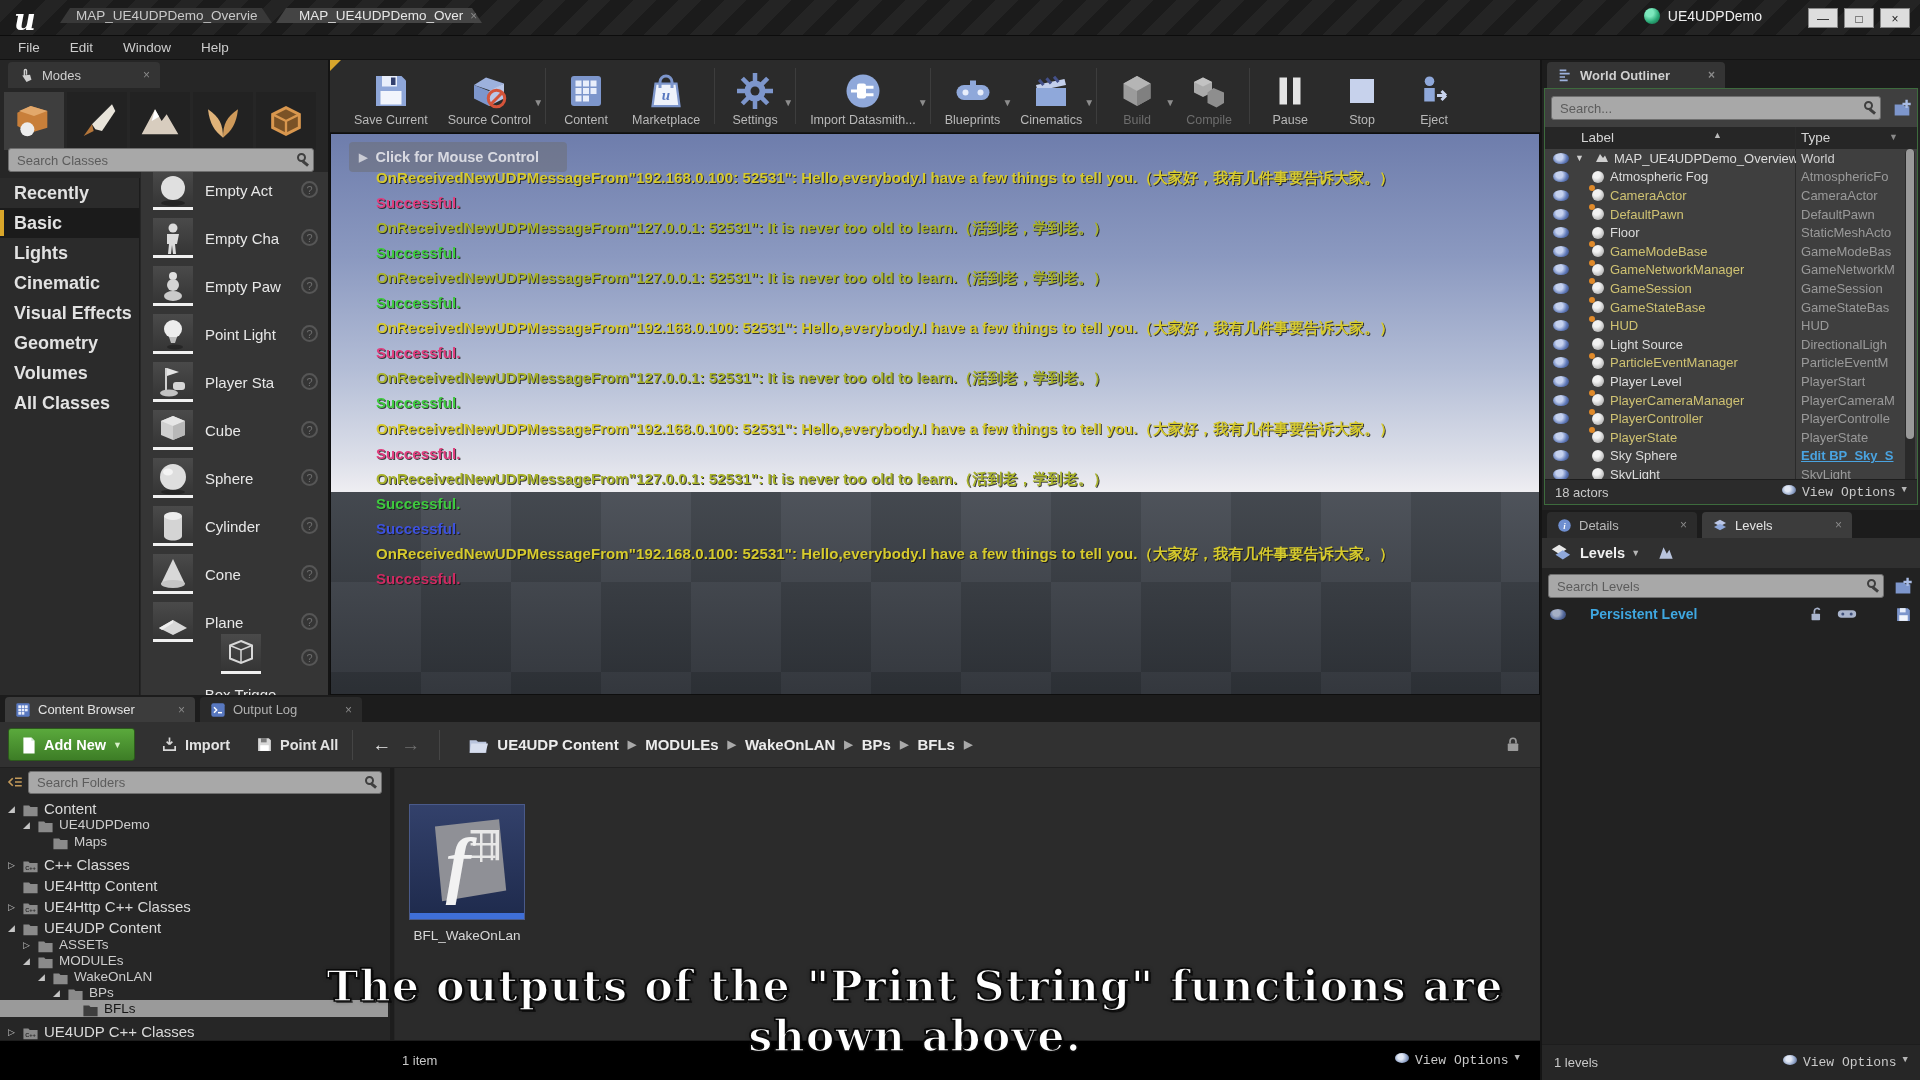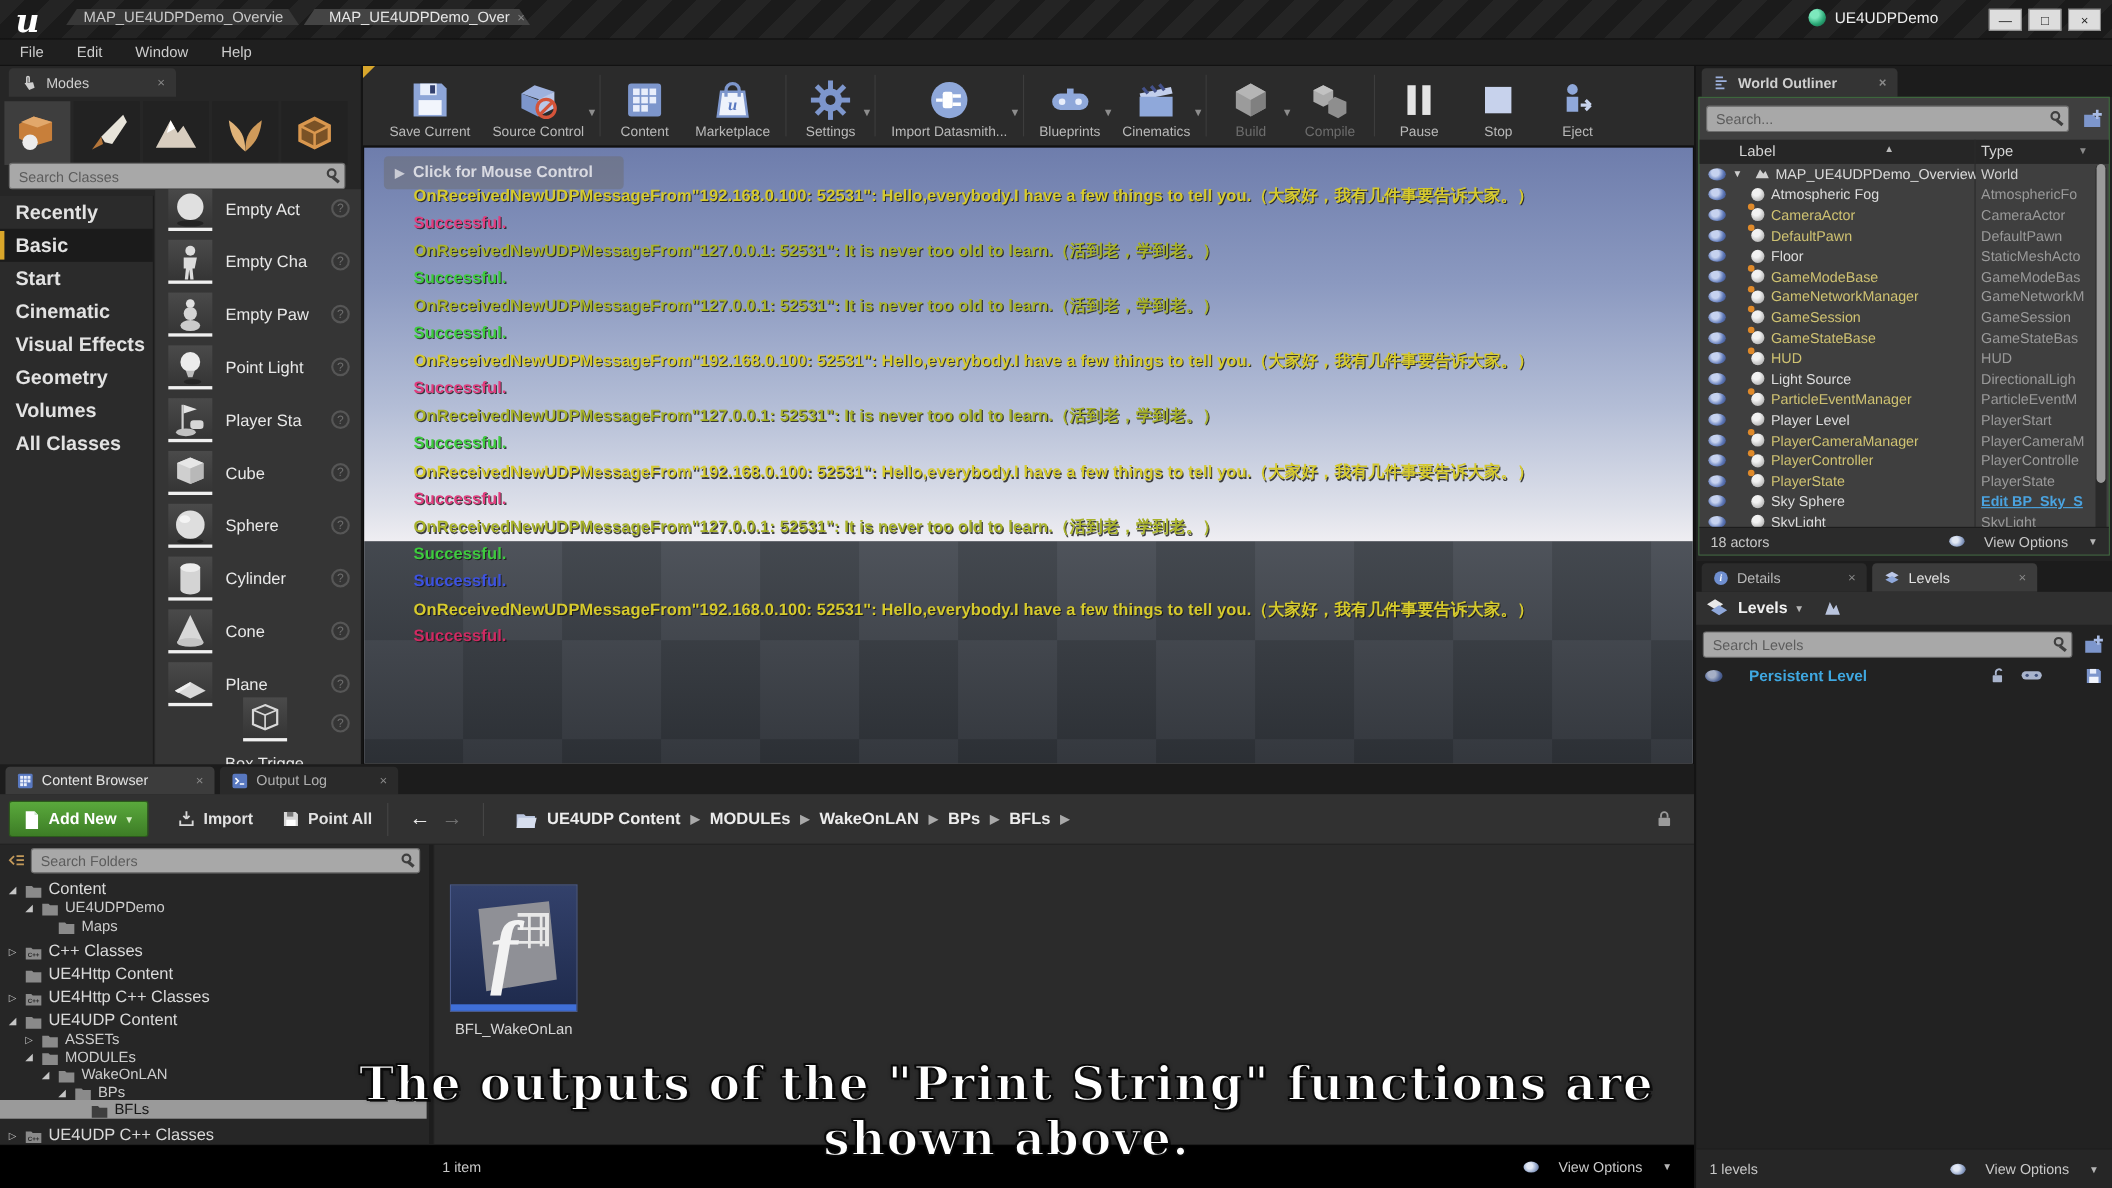--- a/index.html
+++ b/index.html
@@ -107,21 +107,21 @@
   .wo-label{white-space:nowrap;overflow:hidden;max-width:182px;}
   .wo-label.white{color:#dcdcdc;} .wo-label.yellow{color:#cfc272;}
   .wo-type{position:absolute;left:256px;color:#9a9a9a;white-space:nowrap;overflow:hidden;max-width:108px;}
   .wo-type.link{color:#4aa3e0;text-decoration:underline;font-weight:bold;}
   .wo-vline{position:absolute;left:250px;top:38px;bottom:25px;width:1px;background:#2a2a2a;}
   .wo-scroll{position:absolute;right:2px;top:60px;width:10px;height:336px;background:#2a2a2a;border-radius:5px;}
   .wo-thumb{position:absolute;left:1px;top:0;width:8px;height:290px;background:#9a9a9a;border-radius:4px;}
   .panel-footer{position:absolute;display:flex;align-items:center;background:#2b2b2b;border-top:1px solid #1d1d1d;
     font-size:13px;color:#c9c9c9;}
   .wo-footer{left:0;bottom:0;width:100%;height:25px;padding:0 10px;}
-  .view-opts{margin-left:auto;display:flex;align-items:center;gap:18px;}
+  .view-opts{margin-left:auto;display:flex;gap:6px;font-family:Liberation Mono, monospace;}
   .vo-eye{width:14px;height:10px;border-radius:50%;background:radial-gradient(circle at 40% 40%,#e2e8f4 0 25%,#93a6ca 60%,#47587f);}
   .vo-caret{font-size:9px;color:#b5b5b5;}
   
   .dl-tabs{position:absolute;left:0;top:450px;width:100%;height:28px;background:#1c1c1c;}
   .dl-tab{position:absolute;top:2px;height:26px;display:flex;align-items:center;gap:7px;padding:0 10px;
     font-size:13px;color:#b9b9b9;background:#2b2b2b;border-radius:4px 4px 0 0;}
   .dl-tab.details{left:5px;width:150px;}
   .dl-tab.levels{left:160px;width:150px;background:#3c3c3c;color:#e3e3e3;}
   .lv-toolbar{position:absolute;left:0;top:478px;width:100%;height:30px;background:#303030;
     display:flex;align-items:center;gap:8px;padding:0 8px;}
@@ -432,21 +432,21 @@
           </span>
         </div>
       </div>
     <div class="search-wrap modes-search">
       <input placeholder="Search Classes" style="">
       <span class="mag"></span>
     </div>
     <div class="cat-col" id="cat-col">
         <div class="cat-row">Recently Placed</div>
         <div class="cat-row sel">Basic</div>
-        <div class="cat-row">Start</div>
+        <div class="cat-row">Lights</div>
         <div class="cat-row">Cinematic</div>
         <div class="cat-row">Visual Effects</div>
         <div class="cat-row">Geometry</div>
         <div class="cat-row">Volumes</div>
         <div class="cat-row">All Classes</div>
       </div>
     <div class="item-col" id="item-col">
         <div class="place-item" style="top: -6px;">
           <span class="thumb">
             <svg viewBox="0 0 40 40">

